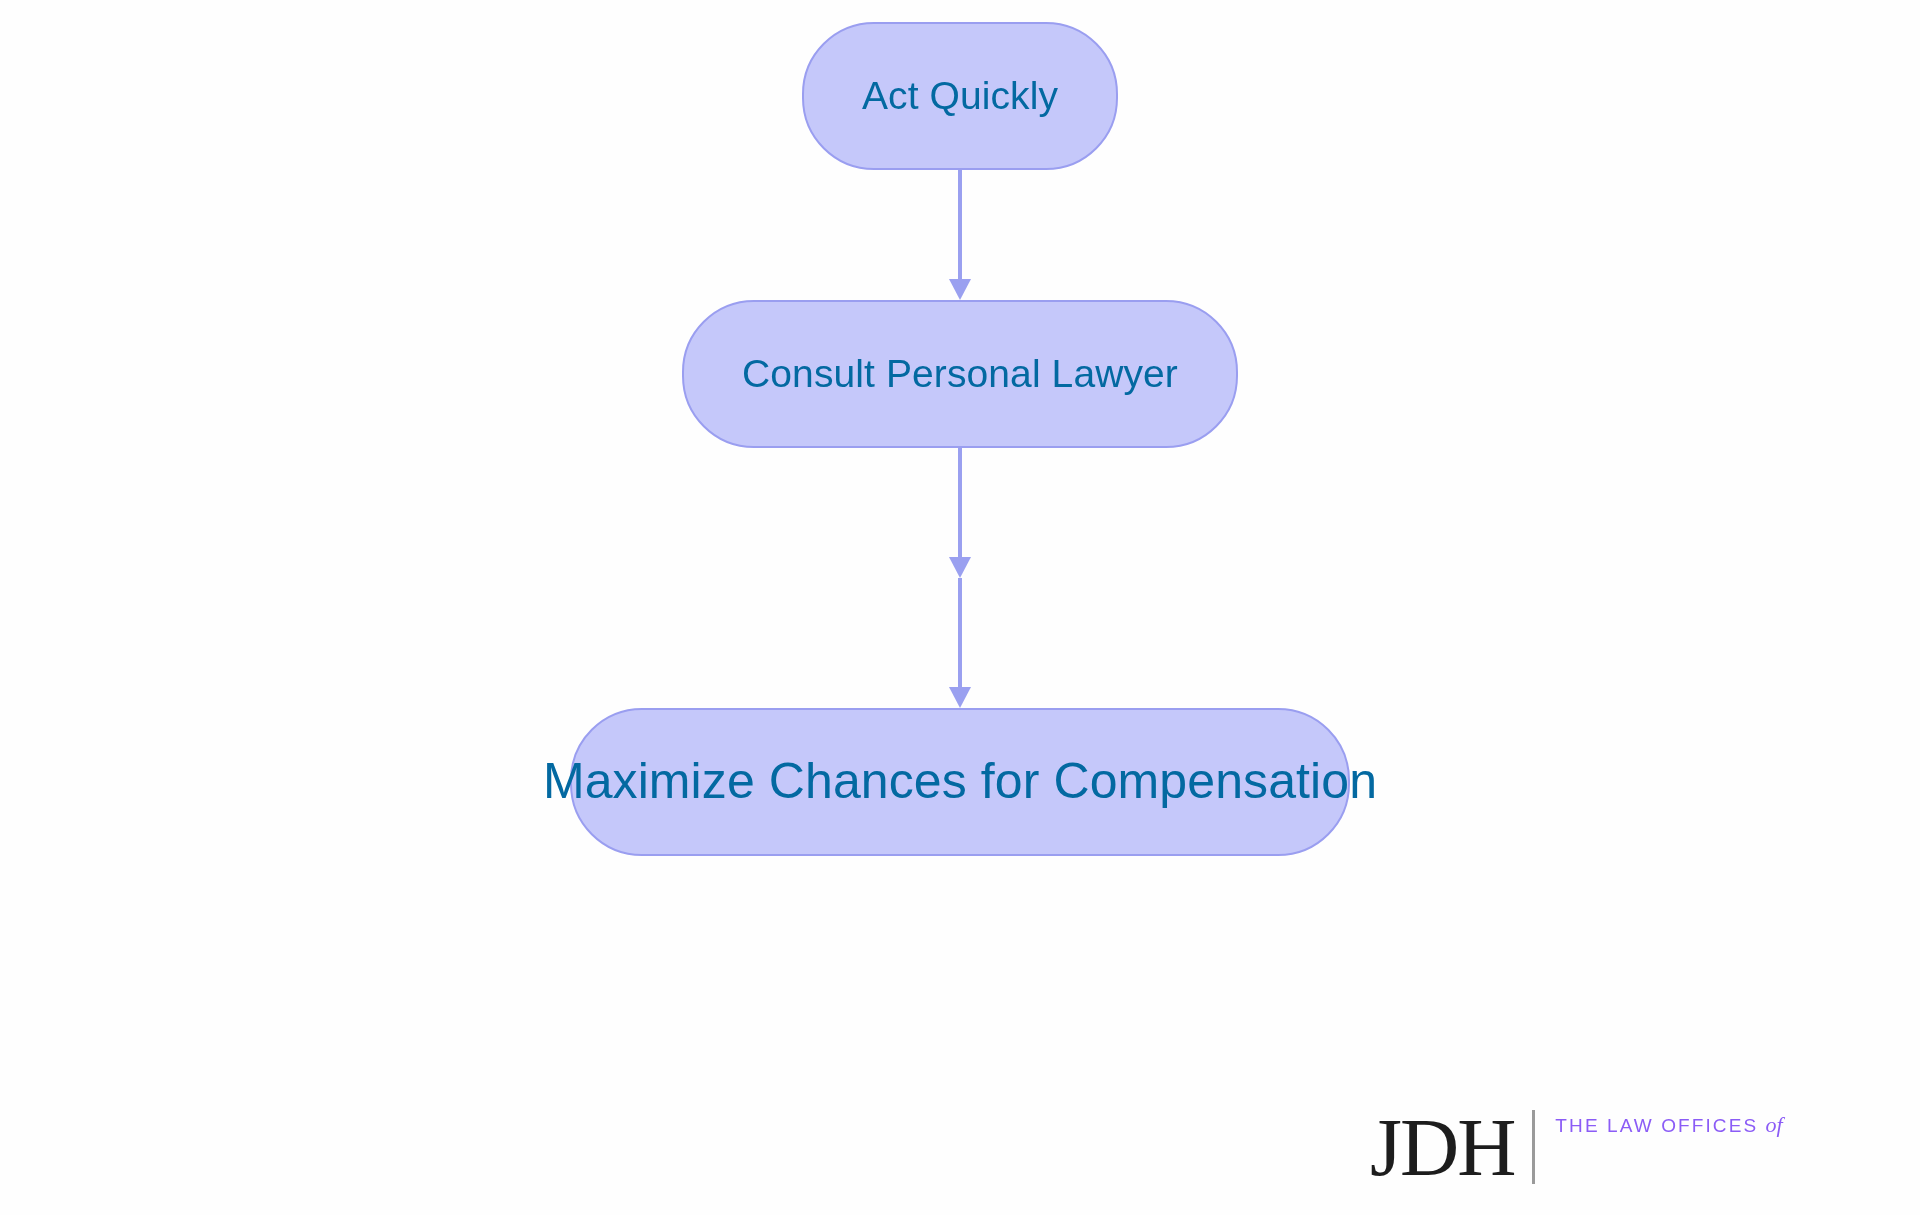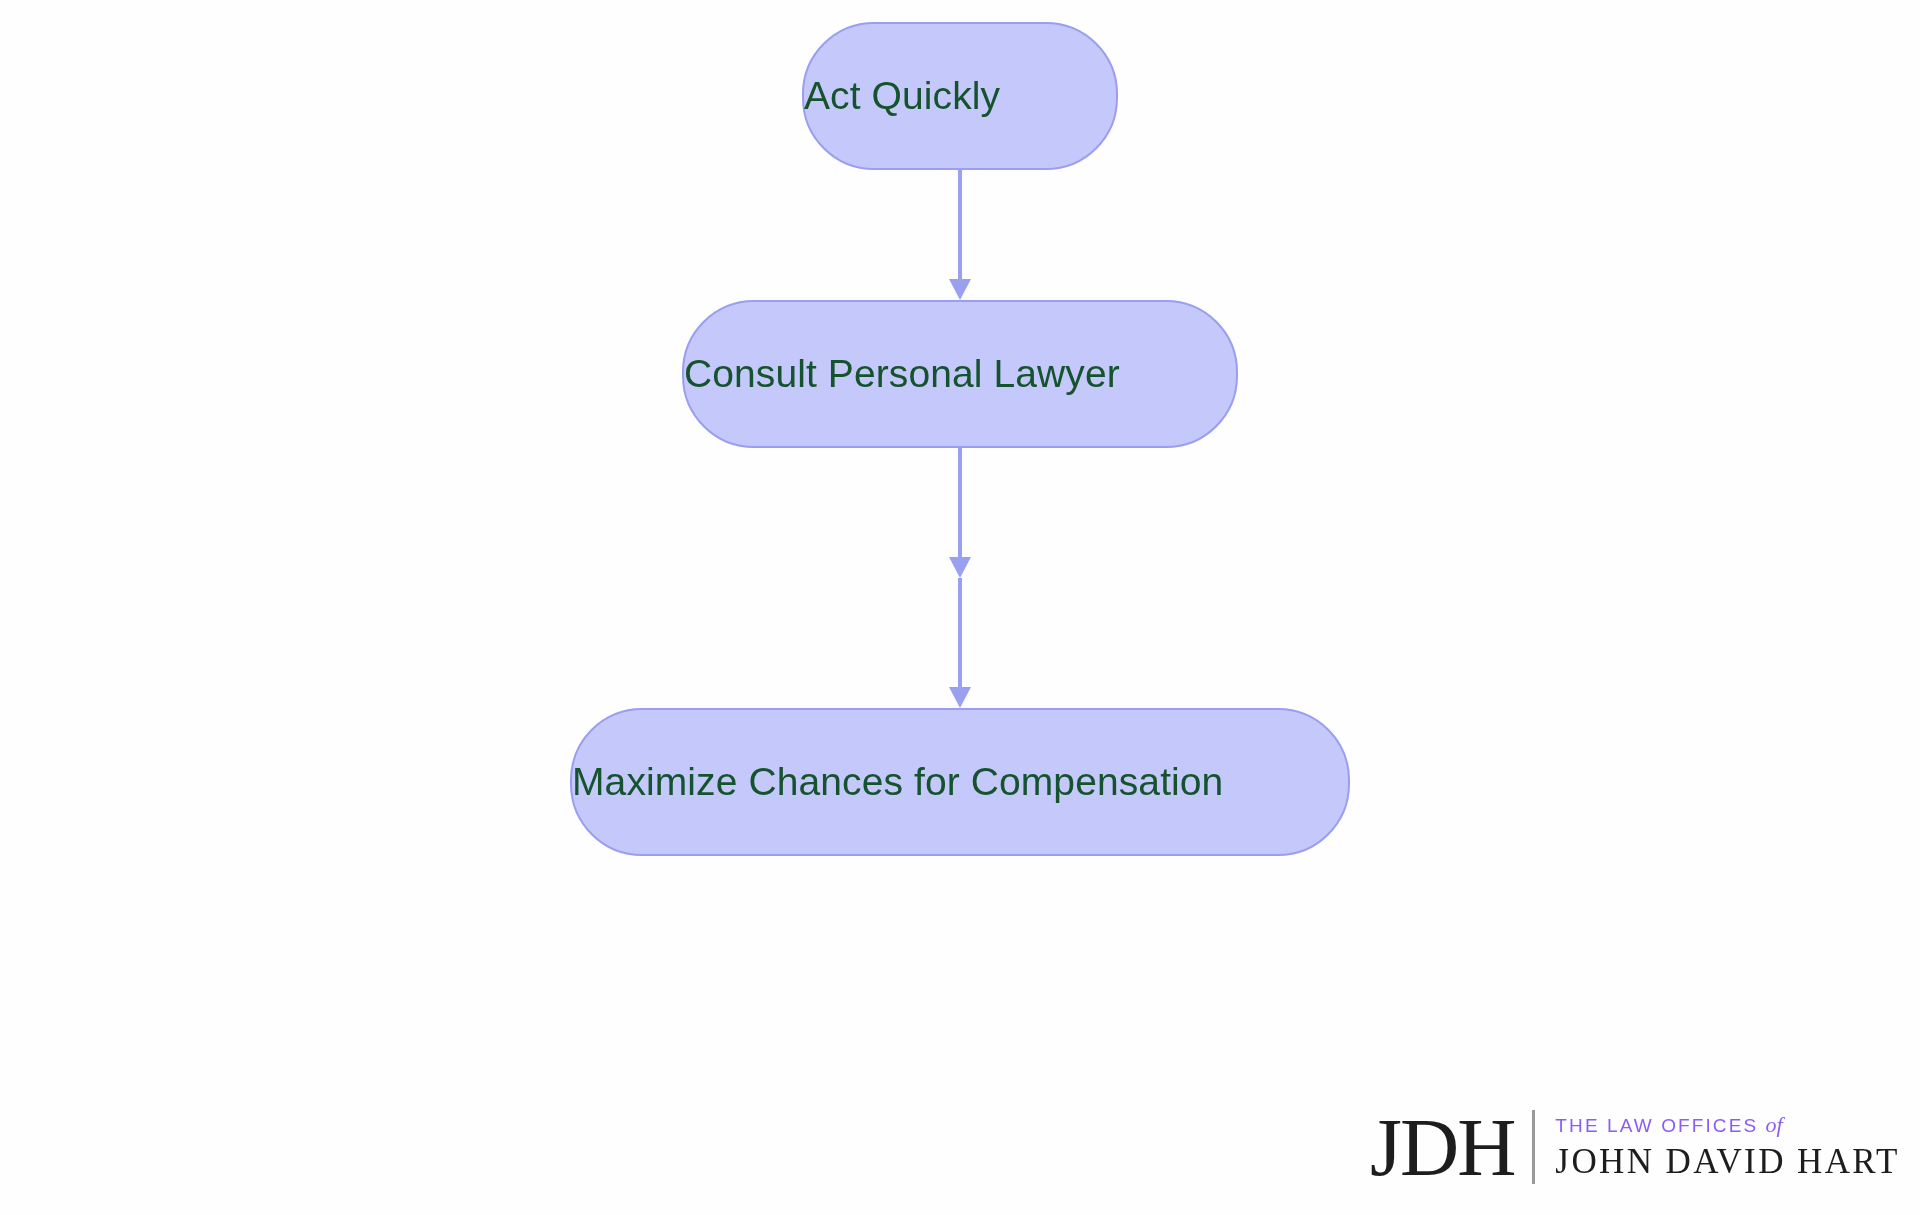--- a/index.html
+++ b/index.html
@@ -33,36 +33,37 @@
     height: 1090px;
     display: flex;
     flex-direction: column;
     align-items: center;
   }
 
   .node {
     box-sizing: border-box;
     background: #c5c8fa;
     border: 2px solid #9a9ef0;
-    color: #14532d;
+    color: #0369a1;
     border-radius: 72px;
     display: flex;
     align-items: center;
+    justify-content: center;
     text-align: center;
     font-family: "Liberation Sans", sans-serif;
     font-weight: 400;
     letter-spacing: 0.1px;
     line-height: 1.15;
     white-space: nowrap;
   }
 
   .node-1 { width: 316px;  height: 148px; font-size: 39px; margin-top: 22px; }
   .node-2 { width: 556px;  height: 148px; font-size: 39px; }
   .node-3 { width: 442px;  height: 148px; font-size: 39px; }
-  .node-4 { width: 780px;  height: 148px; font-size: 39px; }
+  .node-4 { width: 780px;  height: 148px; font-size: 50px; }
 
   
   .connector {
     position: relative;
     width: 40px;
     display: flex;
     flex-direction: column;
     align-items: center;
     justify-content: flex-start;
   }
@@ -174,17 +175,16 @@
       <span>Maximize Chances for Compensation</span>
     </div>
 
   </div>
 
   <div id="logo">
     <div id="logo-mark">JDH</div>
     <div id="logo-divider"></div>
     <div id="logo-words">
       <div id="logo-line1"><span>THE LAW OFFICES </span><span class="of">of</span></div>
-      <div id="logo-line2">JOHN DAVID HART</div>
     </div>
   </div>
 
 </div>
 
 </body></html>

